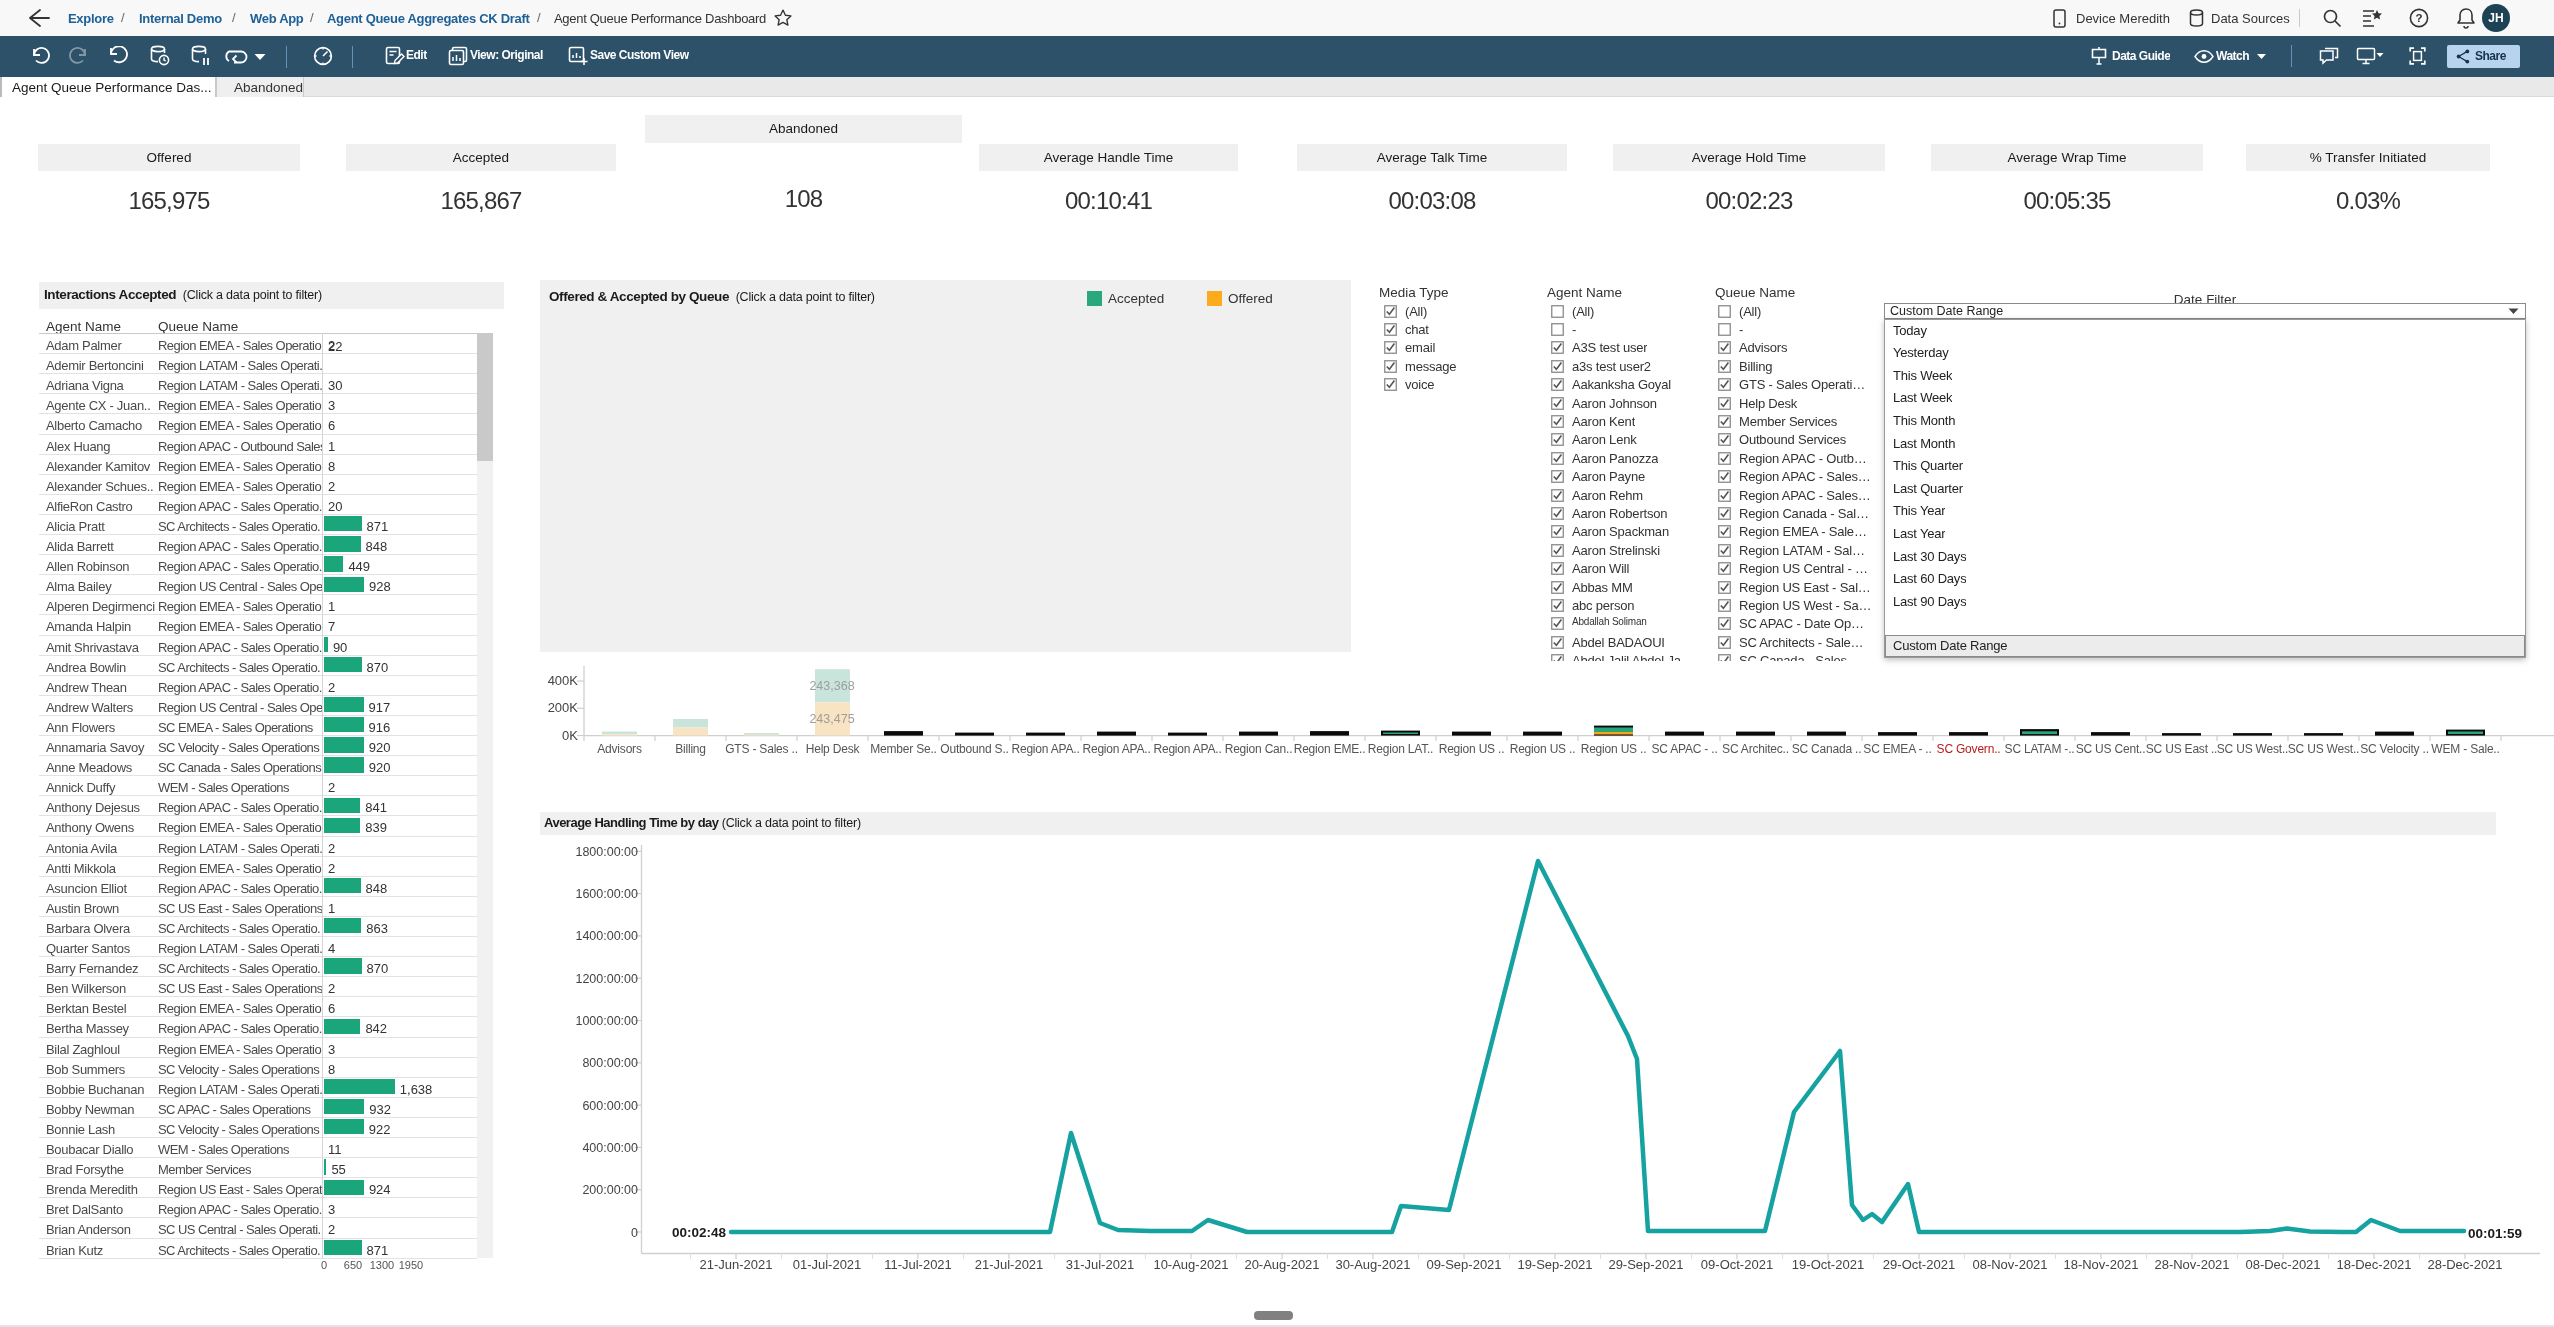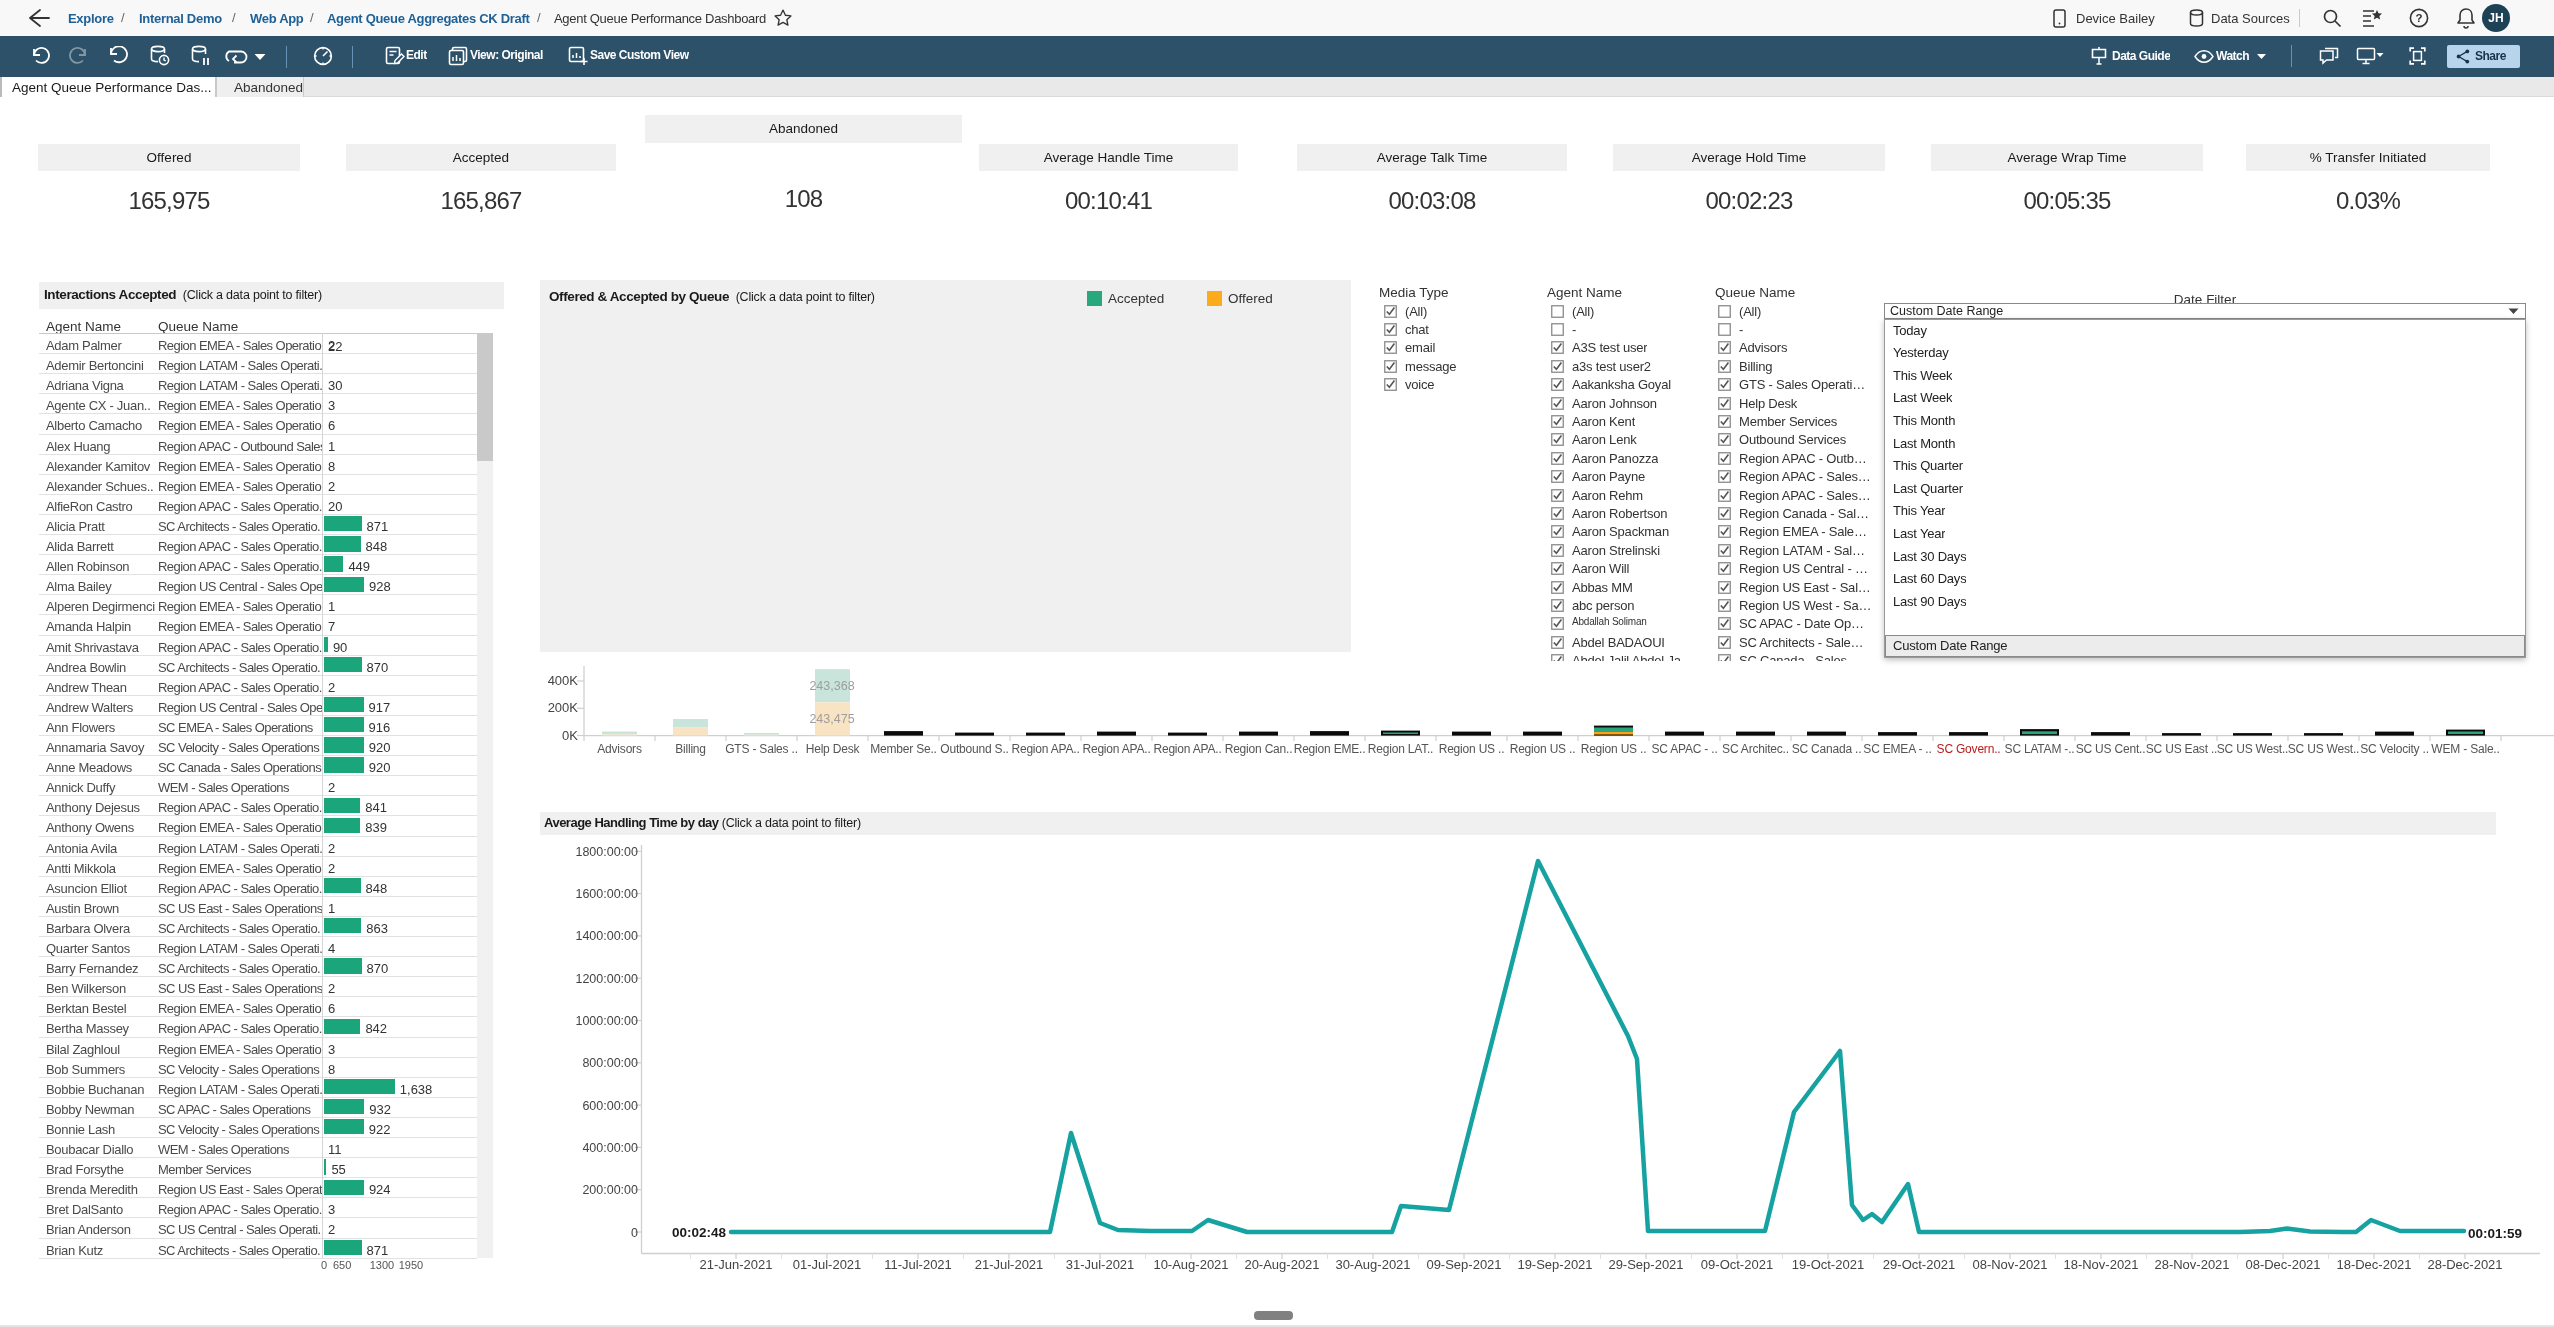--- a/index.html
+++ b/index.html
@@ -22,21 +22,21 @@
 <div class="a nw" style="left:327px;top:11px;font-size:13px;letter-spacing:-0.3px;color:#1f6196;font-weight:600">Agent Queue Aggregates CK Draft</div>
 <div class="a" style="left:537px;top:10px;font-size:13px;color:#666">/</div>
 <div class="a nw" style="left:554px;top:11px;font-size:13px;letter-spacing:-0.3px;color:#333;font-weight:400">Agent Queue Performance Dashboard</div>
 <svg class="a" style="left:773px;top:8px" width="20" height="20" viewBox="0 0 24 24">
 <path d="M12 2.5l2.9 6.2 6.6.8-4.9 4.6 1.3 6.5-5.9-3.3-5.9 3.3 1.3-6.5L2.5 9.5l6.6-.8z" fill="none" stroke="#333" stroke-width="1.6" stroke-linejoin="round"></path>
   </svg>
 <svg class="a" style="left:2053px;top:9px" width="13" height="19" viewBox="0 0 13 19">
 <rect x="1" y="1" width="11" height="17" rx="2" fill="none" stroke="#333" stroke-width="1.5"></rect>
 <circle cx="6.5" cy="14.5" r="0.9" fill="#333"></circle>
   </svg>
-<div class="a nw" style="left:2076px;top:11px;font-size:13px;color:#333">Device Bailey</div>
+<div class="a nw" style="left:2076px;top:11px;font-size:13px;color:#333">Device Meredith</div>
 <svg class="a" style="left:2189px;top:9px" width="15" height="18" viewBox="0 0 15 18">
 <ellipse cx="7.5" cy="3.5" rx="6" ry="2.5" fill="none" stroke="#333" stroke-width="1.5"></ellipse>
 <path d="M1.5 3.5 V14.5 c0 1.4 2.7 2.5 6 2.5 s6-1.1 6-2.5 V3.5" fill="none" stroke="#333" stroke-width="1.5"></path>
   </svg>
 <div class="a nw" style="left:2211px;top:11px;font-size:13px;color:#333">Data Sources</div>
 <div class="a" style="left:2299px;top:9px;width:1px;height:18px;background:#c9c9c9"></div>
 <svg class="a" style="left:2322px;top:8px" width="20" height="20" viewBox="0 0 20 20">
 <circle cx="8.5" cy="8.5" r="6" fill="none" stroke="#333" stroke-width="1.7"></circle>
 <path d="M13 13 L18.5 18.5" stroke="#333" stroke-width="1.7"></path>
   </svg>
@@ -381,21 +381,21 @@
 <div class="a nw" style="left:328.0px;top:1222.4px;font-size:13px;color:#333">2</div>
 <div class="a" style="left:39px;top:1257.6px;width:438px;height:1px;background:#e2e2e2"></div>
 <div class="a nw" style="left:46px;top:1242.5px;width:111px;font-size:13px;letter-spacing:-0.3px;color:#4a4a4a">Brian Kutz</div>
 <div class="a nw" style="left:158px;top:1242.5px;width:164px;font-size:13px;letter-spacing:-0.55px;color:#4a4a4a">SC Architects - Sales Operatio.</div>
 <div class="a" style="left:324px;top:1239.8px;width:37.6px;height:15.3px;background:#1ba57a"></div>
 <div class="a nw" style="left:366.6px;top:1242.5px;font-size:13px;color:#333">871</div>
 <div class="a" style="left:322px;top:333px;width:1px;height:925px;background:#d5d5d5"></div>
 <div class="a" style="left:477px;top:333px;width:16px;height:925px;background:#f1f1f1"></div>
 <div class="a" style="left:477px;top:333px;width:16px;height:128px;background:#c9c9c9"></div>
 <div class="a nw" style="left:304px;top:1259px;width:40px;text-align:center;font-size:11px;color:#555">0</div>
-<div class="a nw" style="left:333px;top:1259px;width:40px;font-size:11px;color:#555">650</div>
+<div class="a nw" style="left:333px;top:1259px;width:40px;text-align:center;font-size:11px;color:#555">650</div>
 <div class="a nw" style="left:362px;top:1259px;width:40px;text-align:center;font-size:11px;color:#555">1300</div>
 <div class="a nw" style="left:391px;top:1259px;width:40px;text-align:center;font-size:11px;color:#555">1950</div>
 <div class="a" style="left:540px;top:280px;width:811px;height:372px;background:#f0f0f0"></div>
 <div class="a nw" style="left:549px;top:289px;font-size:13.5px;letter-spacing:-0.4px;font-weight:700;color:#1a1a1a">Offered &amp; Accepted by Queue <span style="font-weight:400;font-size:12.5px;letter-spacing:-0.2px">&nbsp;(Click a data point to filter)</span></div>
 <div class="a" style="left:1087px;top:291px;width:15px;height:15px;background:#2aa87d"></div>
 <div class="a nw" style="left:1108px;top:291px;font-size:13.5px;color:#333">Accepted</div>
 <div class="a" style="left:1207px;top:291px;width:15px;height:15px;background:#fcab1c"></div>
 <div class="a nw" style="left:1228px;top:291px;font-size:13.5px;color:#333">Offered</div>
 <svg class="a" style="left:540px;top:655px" width="2014" height="113" viewBox="0 0 2014 113">
     <line x1="44" y1="11" x2="44" y2="80.6" stroke="#cfcfcf" stroke-width="1.3"></line>

